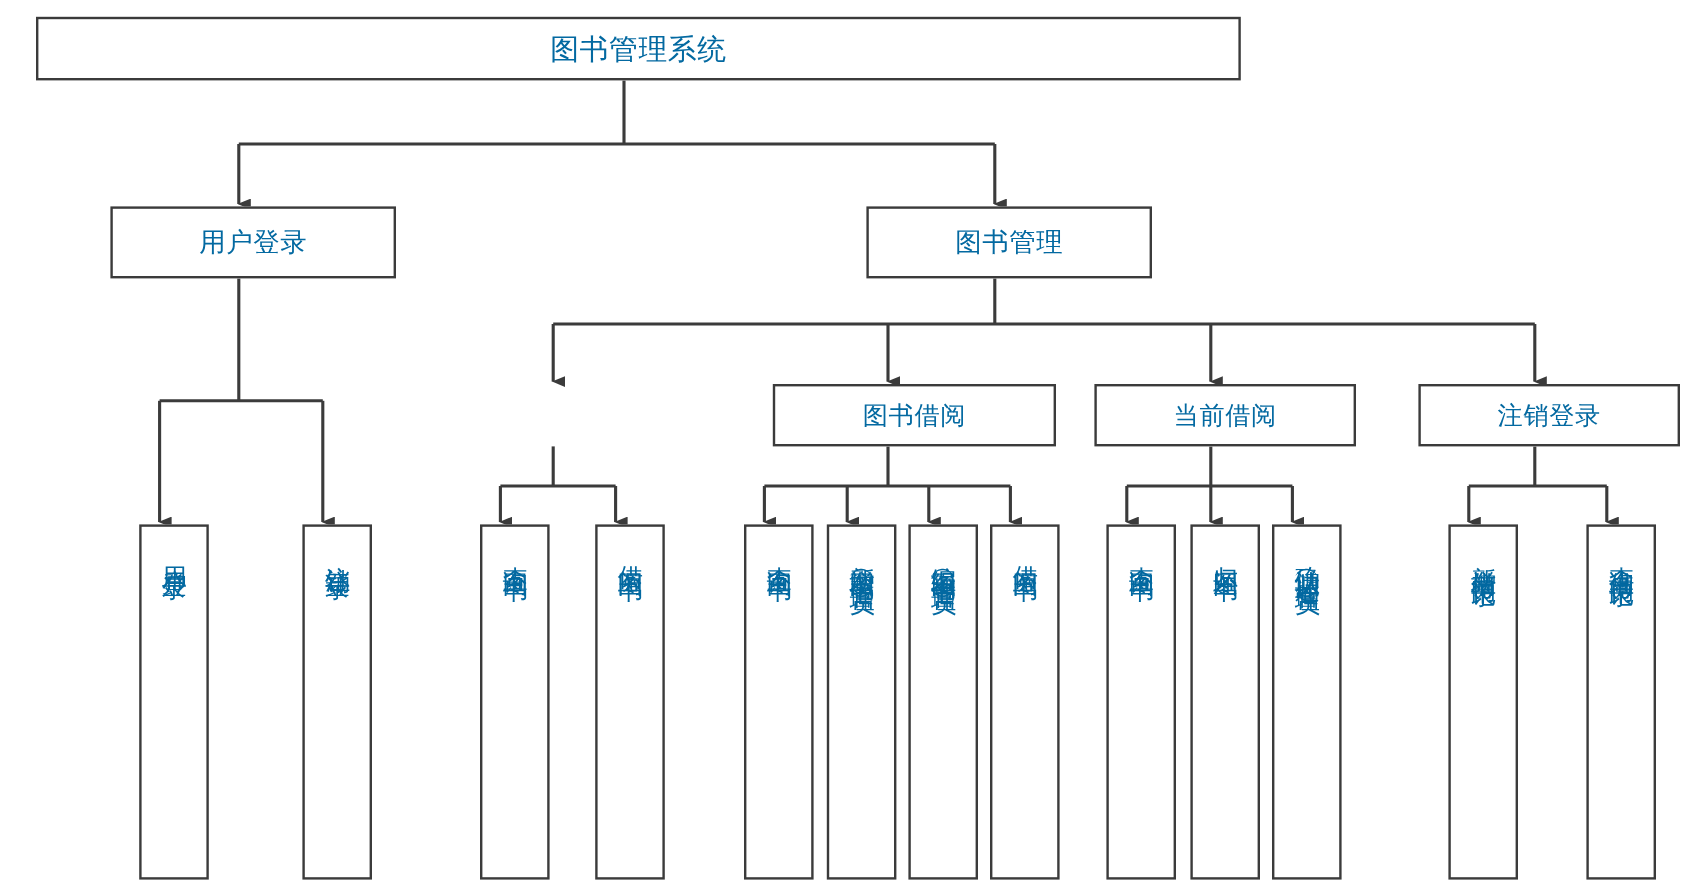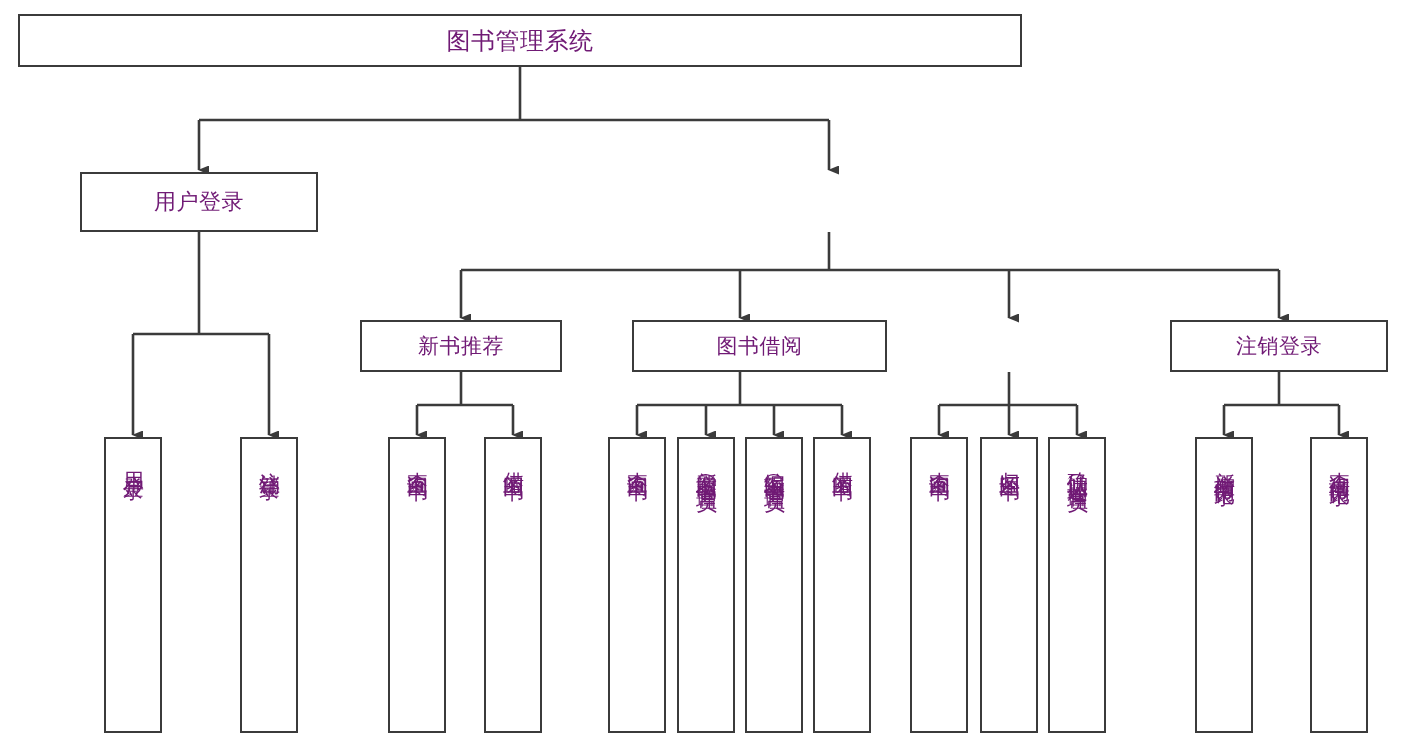--- a/index.html
+++ b/index.html
@@ -26,22 +26,23 @@
     height: 747px;
   }
   .node {
     position: absolute;
     box-sizing: border-box;
     background: #ffffff;
     border: 2.5px solid #3b3b3b;
     display: flex;
     align-items: center;
     justify-content: center;
-    color: #701a75;
+    color: #0369a1;
     z-index: 2;
+    margin-left: 12px;
   }
   .node-label {
     display: block;
     text-align: center;
     letter-spacing: 0.5px;
     white-space: nowrap;
   }
   .node.level-0 .node-label { font-size: 24px; }
   .node.level-1 .node-label { font-size: 22px; }
   .node.level-2 .node-label { font-size: 21px; }
@@ -116,25 +117,28 @@
         <path d="M 1339 405 L 1339 435" marker-end="url(#arrowhead)"></path>
       </g>
   </svg>
 
   <div class="node level-0" style="left:18px;top:14px;width:1004px;height:53px;">
     <span class="node-label">图书管理系统</span>
   </div>
   <div class="node level-1" style="left:80px;top:172px;width:238px;height:60px;">
     <span class="node-label">用户登录</span>
   </div>
-  <div class="node level-2" style="left:360px;top:320px;width:202px;height:52px;">
-    <span class="node-label">新书推荐</span>
+  <div class="node level-1" style="left:710px;top:172px;width:238px;height:60px;">
+    <span class="node-label">图书管理</span>
   </div>
-  <div class="node level-2" style="left:632px;top:320px;width:255px;height:52px;">
+  <div class="node level-2" style="left:632px;top:320px;width:236px;height:52px;">
     <span class="node-label">图书借阅</span>
+  </div>
+  <div class="node level-2" style="left:900px;top:320px;width:218px;height:52px;">
+    <span class="node-label">当前借阅</span>
   </div>
   <div class="node level-2" style="left:1170px;top:320px;width:218px;height:52px;">
     <span class="node-label">注销登录</span>
   </div>
 
   <div class="node leaf" style="left:104px;top:437px;width:58px;height:296px;">
     <span class="node-label">用户登录</span>
   </div>
   <div class="node leaf" style="left:240px;top:437px;width:58px;height:296px;">
     <span class="node-label">注销登录</span>

